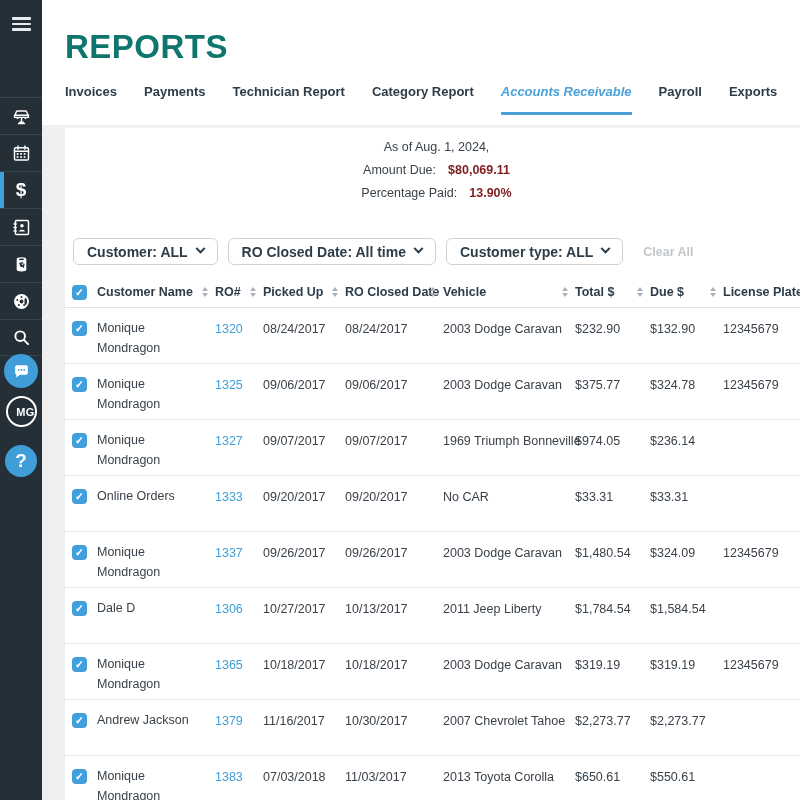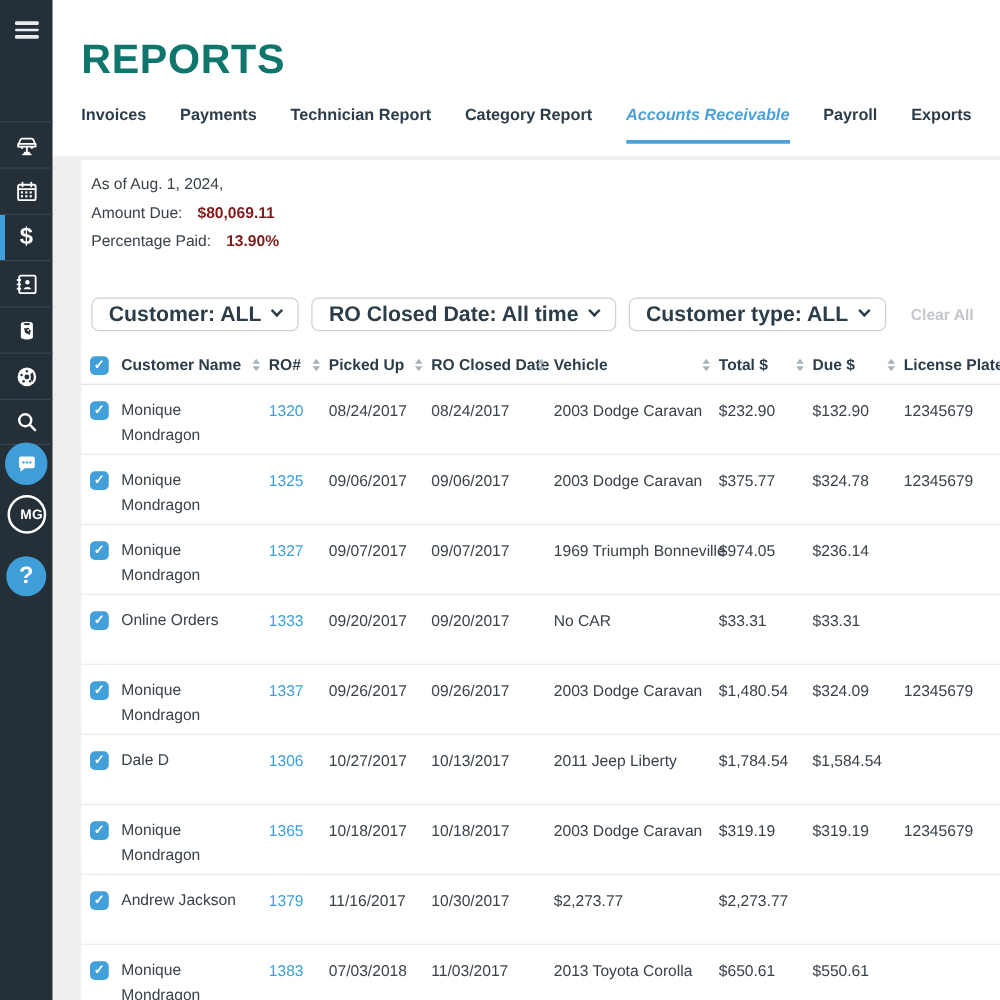--- a/index.html
+++ b/index.html
@@ -32,28 +32,28 @@
     color:#0f766e; letter-spacing:.5px; }
   .tabs { position:absolute; left:23px; top:84px; display:flex; gap:27px; }
   .tab { font-size:13px; font-weight:600; color:#2c3d49; padding-bottom:13px;
     border-bottom:3px solid transparent; cursor:pointer; white-space:nowrap; }
   .tab.active { color:#4aa2d9; border-bottom-color:#4aa2d9;font-style:italic; }
 
   
   .content { position:absolute; left:42px; top:125px; right:0; bottom:0; background:#efefef; }
   .card { position:absolute; left:23px; top:3px; right:0; bottom:0; background:#fff; overflow:hidden; }
 
-  .summary { padding:13px 0 0 8px; font-size:12.5px; color:#39424a; }
+  .summary { padding:13px 0 0 8px; font-size:12.5px; color:#39424a;text-align:center; }
   .summary .line { margin-bottom:10px; line-height:13px; }
   .summary b { color:#7f1d1d; margin-left:12px; }
   .summary .asof { color:#39424a; }
 
   .filter-bar { display:flex; align-items:center; gap:10px; margin:38px 0 0 8px; }
   .filter-btn { display:flex; align-items:center; gap:9px; height:27px; padding:0 13px;
-    border:1px solid #ccd2d7; border-radius:6px; background:#fff; font-size:17px;
+    border:1px solid #ccd2d7; border-radius:6px; background:#fff; font-size:14px;
     font-weight:700; color:#2c3d49; cursor:pointer; white-space:nowrap; }
   .chev { width:7px; height:7px; border-right:2px solid #2c3d49; border-bottom:2px solid #2c3d49;
     transform:rotate(45deg) translate(-2px,-2px); }
   .clear-all { margin-left:10px; font-size:12.5px; font-weight:700; color:#c3c7cb; cursor:pointer; }
 
   
   .table { margin-top:12px; }
   .thead, .trow { display:grid;
     grid-template-columns:25px 118px 48px 82px 98px 132px 75px 73px 1fr;
     padding-left:7px; }
@@ -377,20 +377,21 @@
     <div class="c-plate">12345679</div>
   </div>
           <div class="trow">
     <div class="cbcell">
               <div class="cb"></div>
             </div>
     <div class="c-name">Andrew Jackson</div>
     <div class="c-ro">1379</div>
     <div class="c-picked">11/16/2017</div>
     <div class="c-closed">10/30/2017</div>
+    <div class="c-vehicle">2007 Chevrolet Tahoe</div>
     <div class="c-total">$2,273.77</div>
     <div class="c-due">$2,273.77</div>
     <div class="c-plate"></div>
   </div>
           <div class="trow">
     <div class="cbcell">
               <div class="cb"></div>
             </div>
     <div class="c-name">Monique Mondragon</div>
     <div class="c-ro">1383</div>

